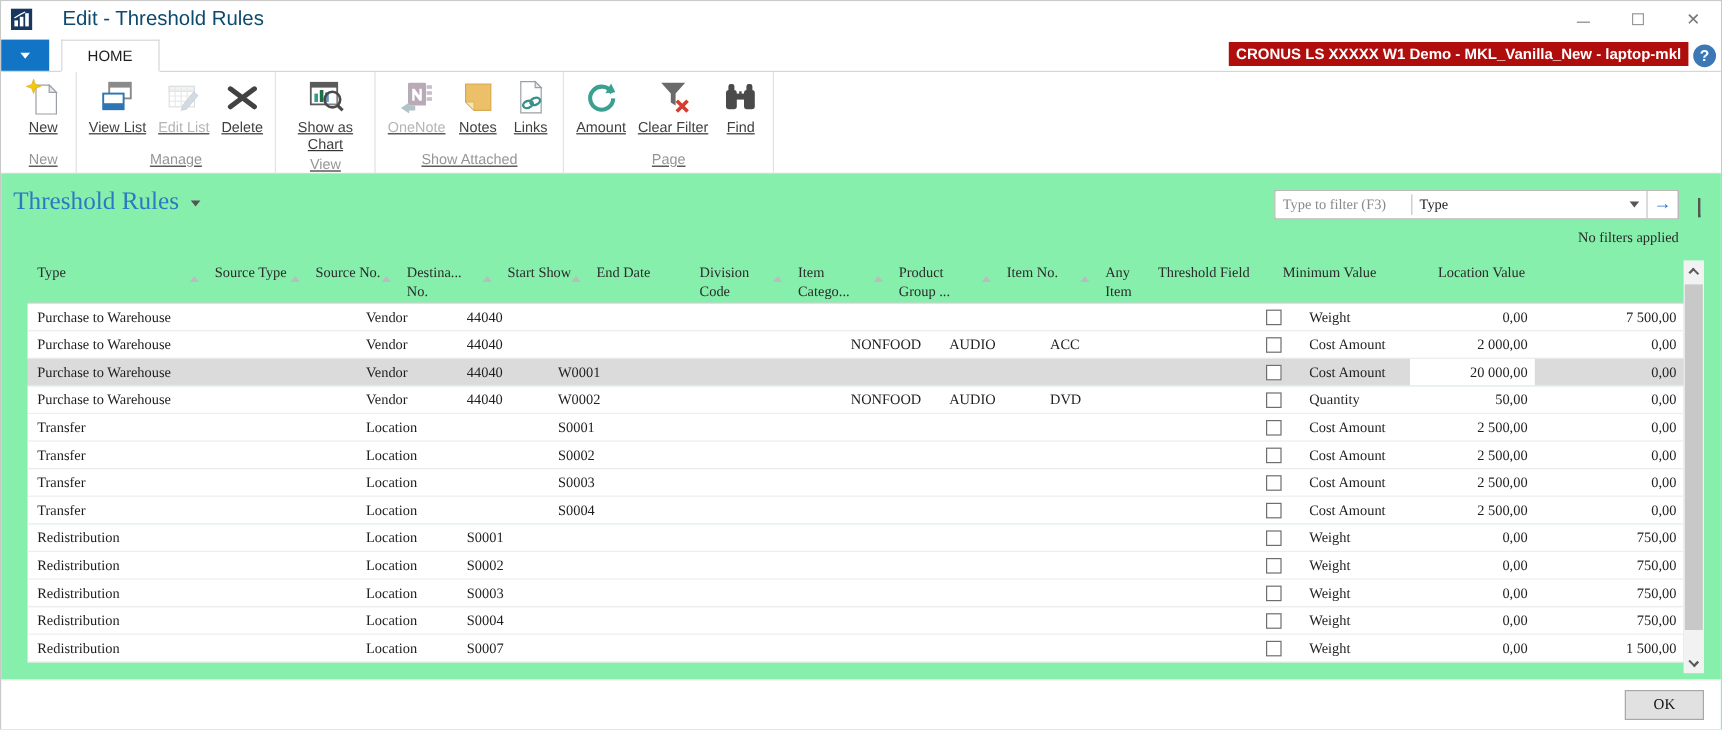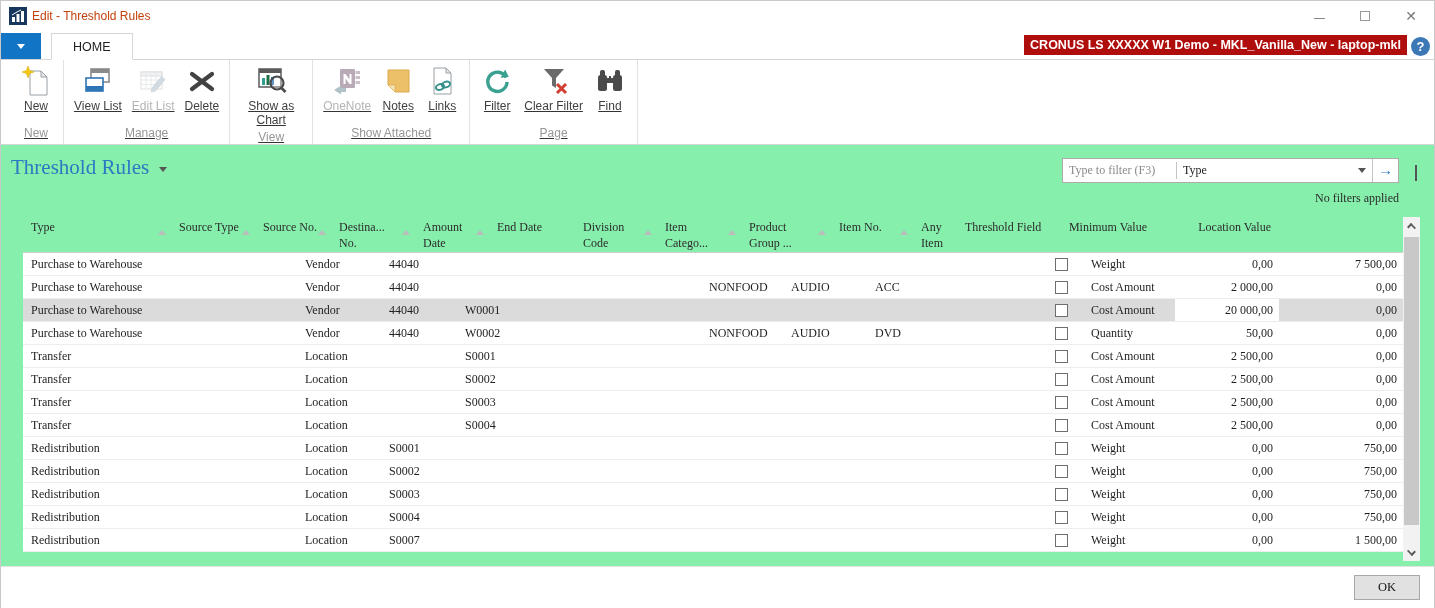--- a/index.html
+++ b/index.html
@@ -6,21 +6,21 @@
   html,body { width:1435px; height:608px; }
   body {
     font-family: "Liberation Sans", "DejaVu Sans", sans-serif;
     font-size: 12px; color:#333; background:#fff; overflow:hidden;
   }
   .window { width:1435px; height:608px; border:1px solid #c9c9c9; background:#fff; position:relative; }
 
   
   .titlebar { height:30px; display:flex; align-items:center; padding-left:8px; background:#fff; }
   .appicon { width:18px; height:18px; flex:0 0 18px; }
-  .titletext { margin-left:5px; color:#c2410c; font-size:12px; }
+  .titletext { margin-left:25px; color:#0c4a6e; font-size:17px; }
   .wincontrols { margin-left:auto; display:flex; height:30px; }
   .winbtn { width:46px; height:30px; display:flex; align-items:center; justify-content:center; color:#777; }
   .glyph-min { width:11px; height:0; border-top:1px solid #888; margin-top:4px; }
   .glyph-max { width:10px; height:10px; border:1px solid #999; }
   .glyph-close { font-size:14px; color:#777; line-height:1; }
 
   
   .tabrow { height:29px; border-bottom:1px solid #d6d6d6; position:relative; display:flex; align-items:flex-end; background:#fff; }
   .appmenu { width:40px; height:26px; background:#1274c4; display:flex; align-items:center; justify-content:center; }
   .appmenu .caret-down-w { width:0; height:0; border-left:4px solid transparent; border-right:4px solid transparent; border-top:5px solid #fff; }
@@ -225,21 +225,21 @@
       <div class="rgrouplabel">Show Attached</div>
     </div>
 
     <div class="rgroup">
       <div class="rbuttons">
         <div class="rbtn">
           <svg class="ricon" viewBox="0 0 32 32">
             <path d="M25 12.5a9.6 9.6 0 1 0 1 4.5" fill="none" stroke="#3aa08f" stroke-width="3.4"></path>
             <path d="M19.5 12.8l8.3-.9-3.6-7.4z" fill="#3aa08f"></path>
           </svg>
-          <span class="rlabel">Filter</span>
+          <span class="rlabel">Amount</span>
         </div>
         <div class="rbtn">
           <svg class="ricon" viewBox="0 0 32 32">
             <path d="M6 4h20l-8 9v10l-4-2.5V13z" fill="#6a6a6a"></path>
             <path d="M19 19l9 9M28 19l-9 9" stroke="#d23f31" stroke-width="3"></path>
           </svg>
           <span class="rlabel">Clear Filter</span>
         </div>
         <div class="rbtn">
           <svg class="ricon" viewBox="0 0 32 32">
@@ -291,21 +291,21 @@
           </div>
           <div class="hcell c3">
             <span class="hlabel">Source No.</span>
             <span class="sorttri"></span>
           </div>
           <div class="hcell c4">
             <span class="hlabel">Destina... No.</span>
             <span class="sorttri"></span>
           </div>
           <div class="hcell c5">
-            <span class="hlabel">Amount Date</span>
+            <span class="hlabel">Start Show</span>
             <span class="sorttri"></span>
           </div>
           <div class="hcell c6">
             <span class="hlabel">End Date</span>
           </div>
           <div class="hcell c7">
             <span class="hlabel">Division Code</span>
             <span class="sorttri"></span>
           </div>
           <div class="hcell c8">

